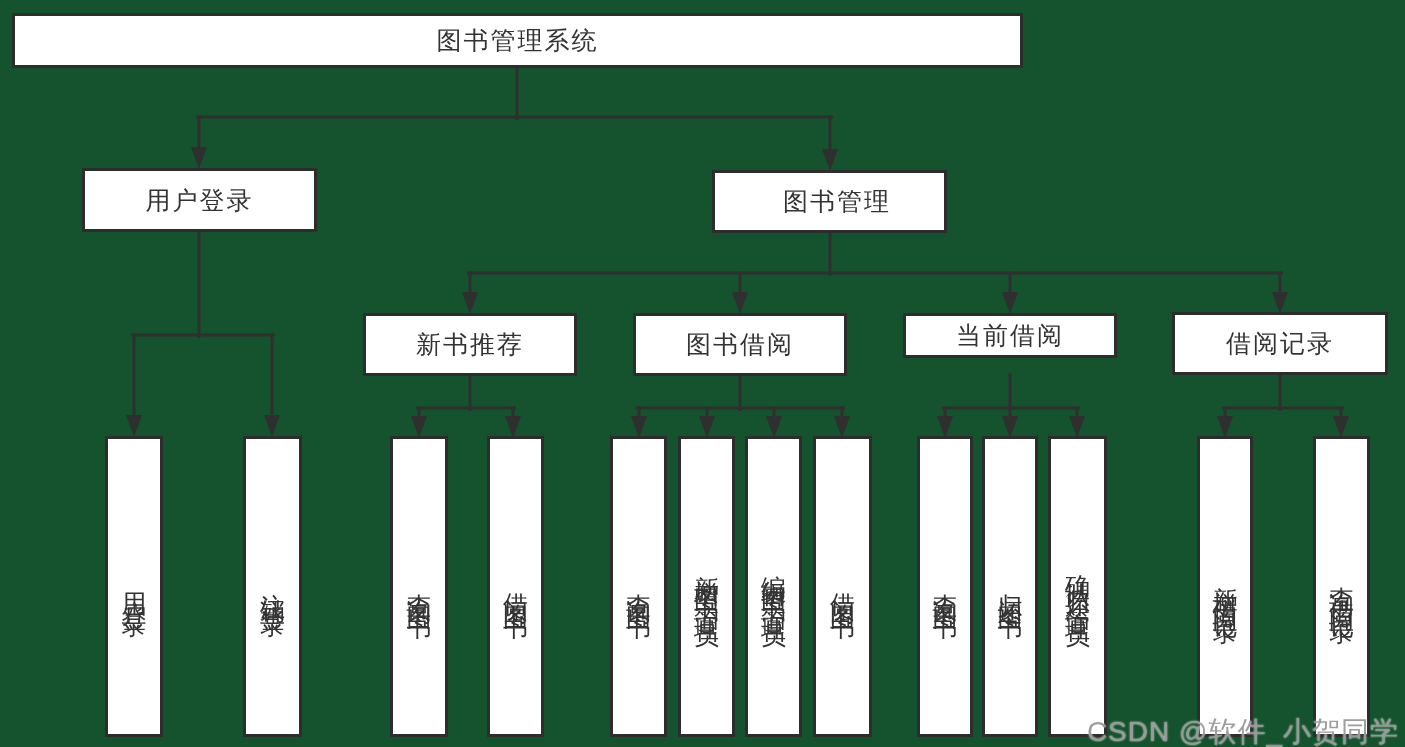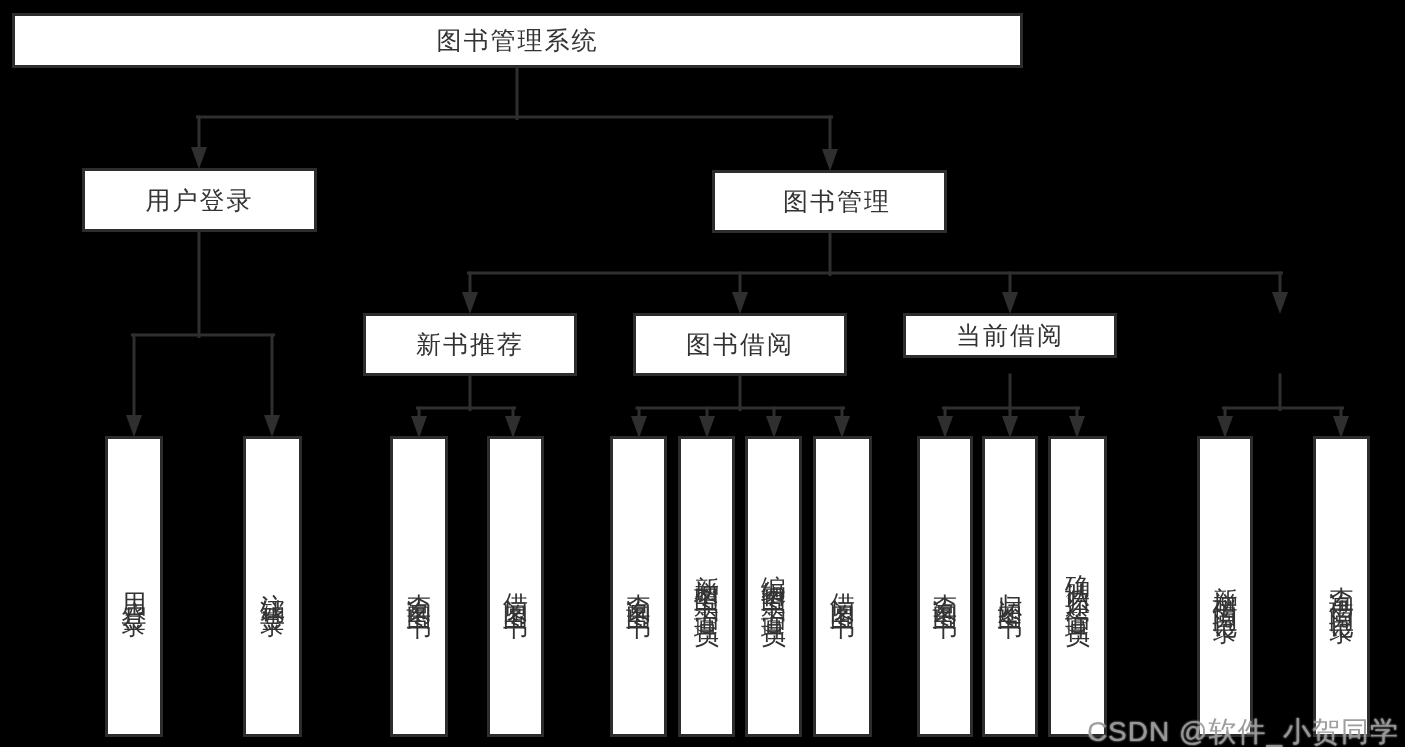--- a/index.html
+++ b/index.html
@@ -1,19 +1,19 @@
 <!DOCTYPE html>
 <html><head>
 <meta charset="utf-8">
 <style>
   html,body{margin:0;padding:0;background:#ffffff;}
   #stage{
     position:relative;
     width:1405px;height:747px;
-    background:#000000;
+    background:#14532d;
     font-family:"Liberation Sans", sans-serif;
     overflow:hidden;
   }
   #wires{position:absolute;left:0;top:0;width:1405px;height:747px;}
   #wires line{stroke:#2f2f2f;stroke-width:3;stroke-linecap:square;}
   #wires polygon{fill:#2f2f2f;}
   .box{
     position:absolute;
     box-sizing:border-box;
     background:#ffffff;
@@ -112,20 +112,21 @@
   </svg>
 
   <div class="box" style="left:12px;top:13px;width:1011px;height:55px;">图书管理系统</div>
 
   <div class="box" style="left:82px;top:168px;width:235px;height:64px;">用户登录</div>
   <div class="box" style="left:712px;top:170px;width:235px;height:63px;padding-left:15px;">图书管理</div>
 
   <div class="box" style="left:633px;top:313px;width:214px;height:63px;">图书借阅</div>
   <div class="box" style="left:363px;top:313px;width:214px;height:63px;">新书推荐</div>
   <div class="box" style="left:903px;top:313px;width:214px;height:45px;">当前借阅</div>
+  <div class="box" style="left:1172px;top:312px;width:216px;height:63px;">借阅记录</div>
 
   <div class="box vbox" style="left:105px;top:436px;width:58px;height:301px;">用户登录</div>
   <div class="box vbox" style="left:243px;top:436px;width:59px;height:301px;">注销登录</div>
 
   <div class="box vbox" style="left:390px;top:436px;width:58px;height:301px;">查询图书</div>
   <div class="box vbox" style="left:487px;top:436px;width:57px;height:301px;">借阅图书</div>
 
   <div class="box vbox" style="left:610px;top:436px;width:57px;height:301px;">查询图书</div>
   <div class="box vbox" style="left:678px;top:436px;width:57px;height:301px;">新增图书（管理员）</div>
   <div class="box vbox" style="left:745px;top:436px;width:57px;height:301px;">编辑图书（管理员）</div>

